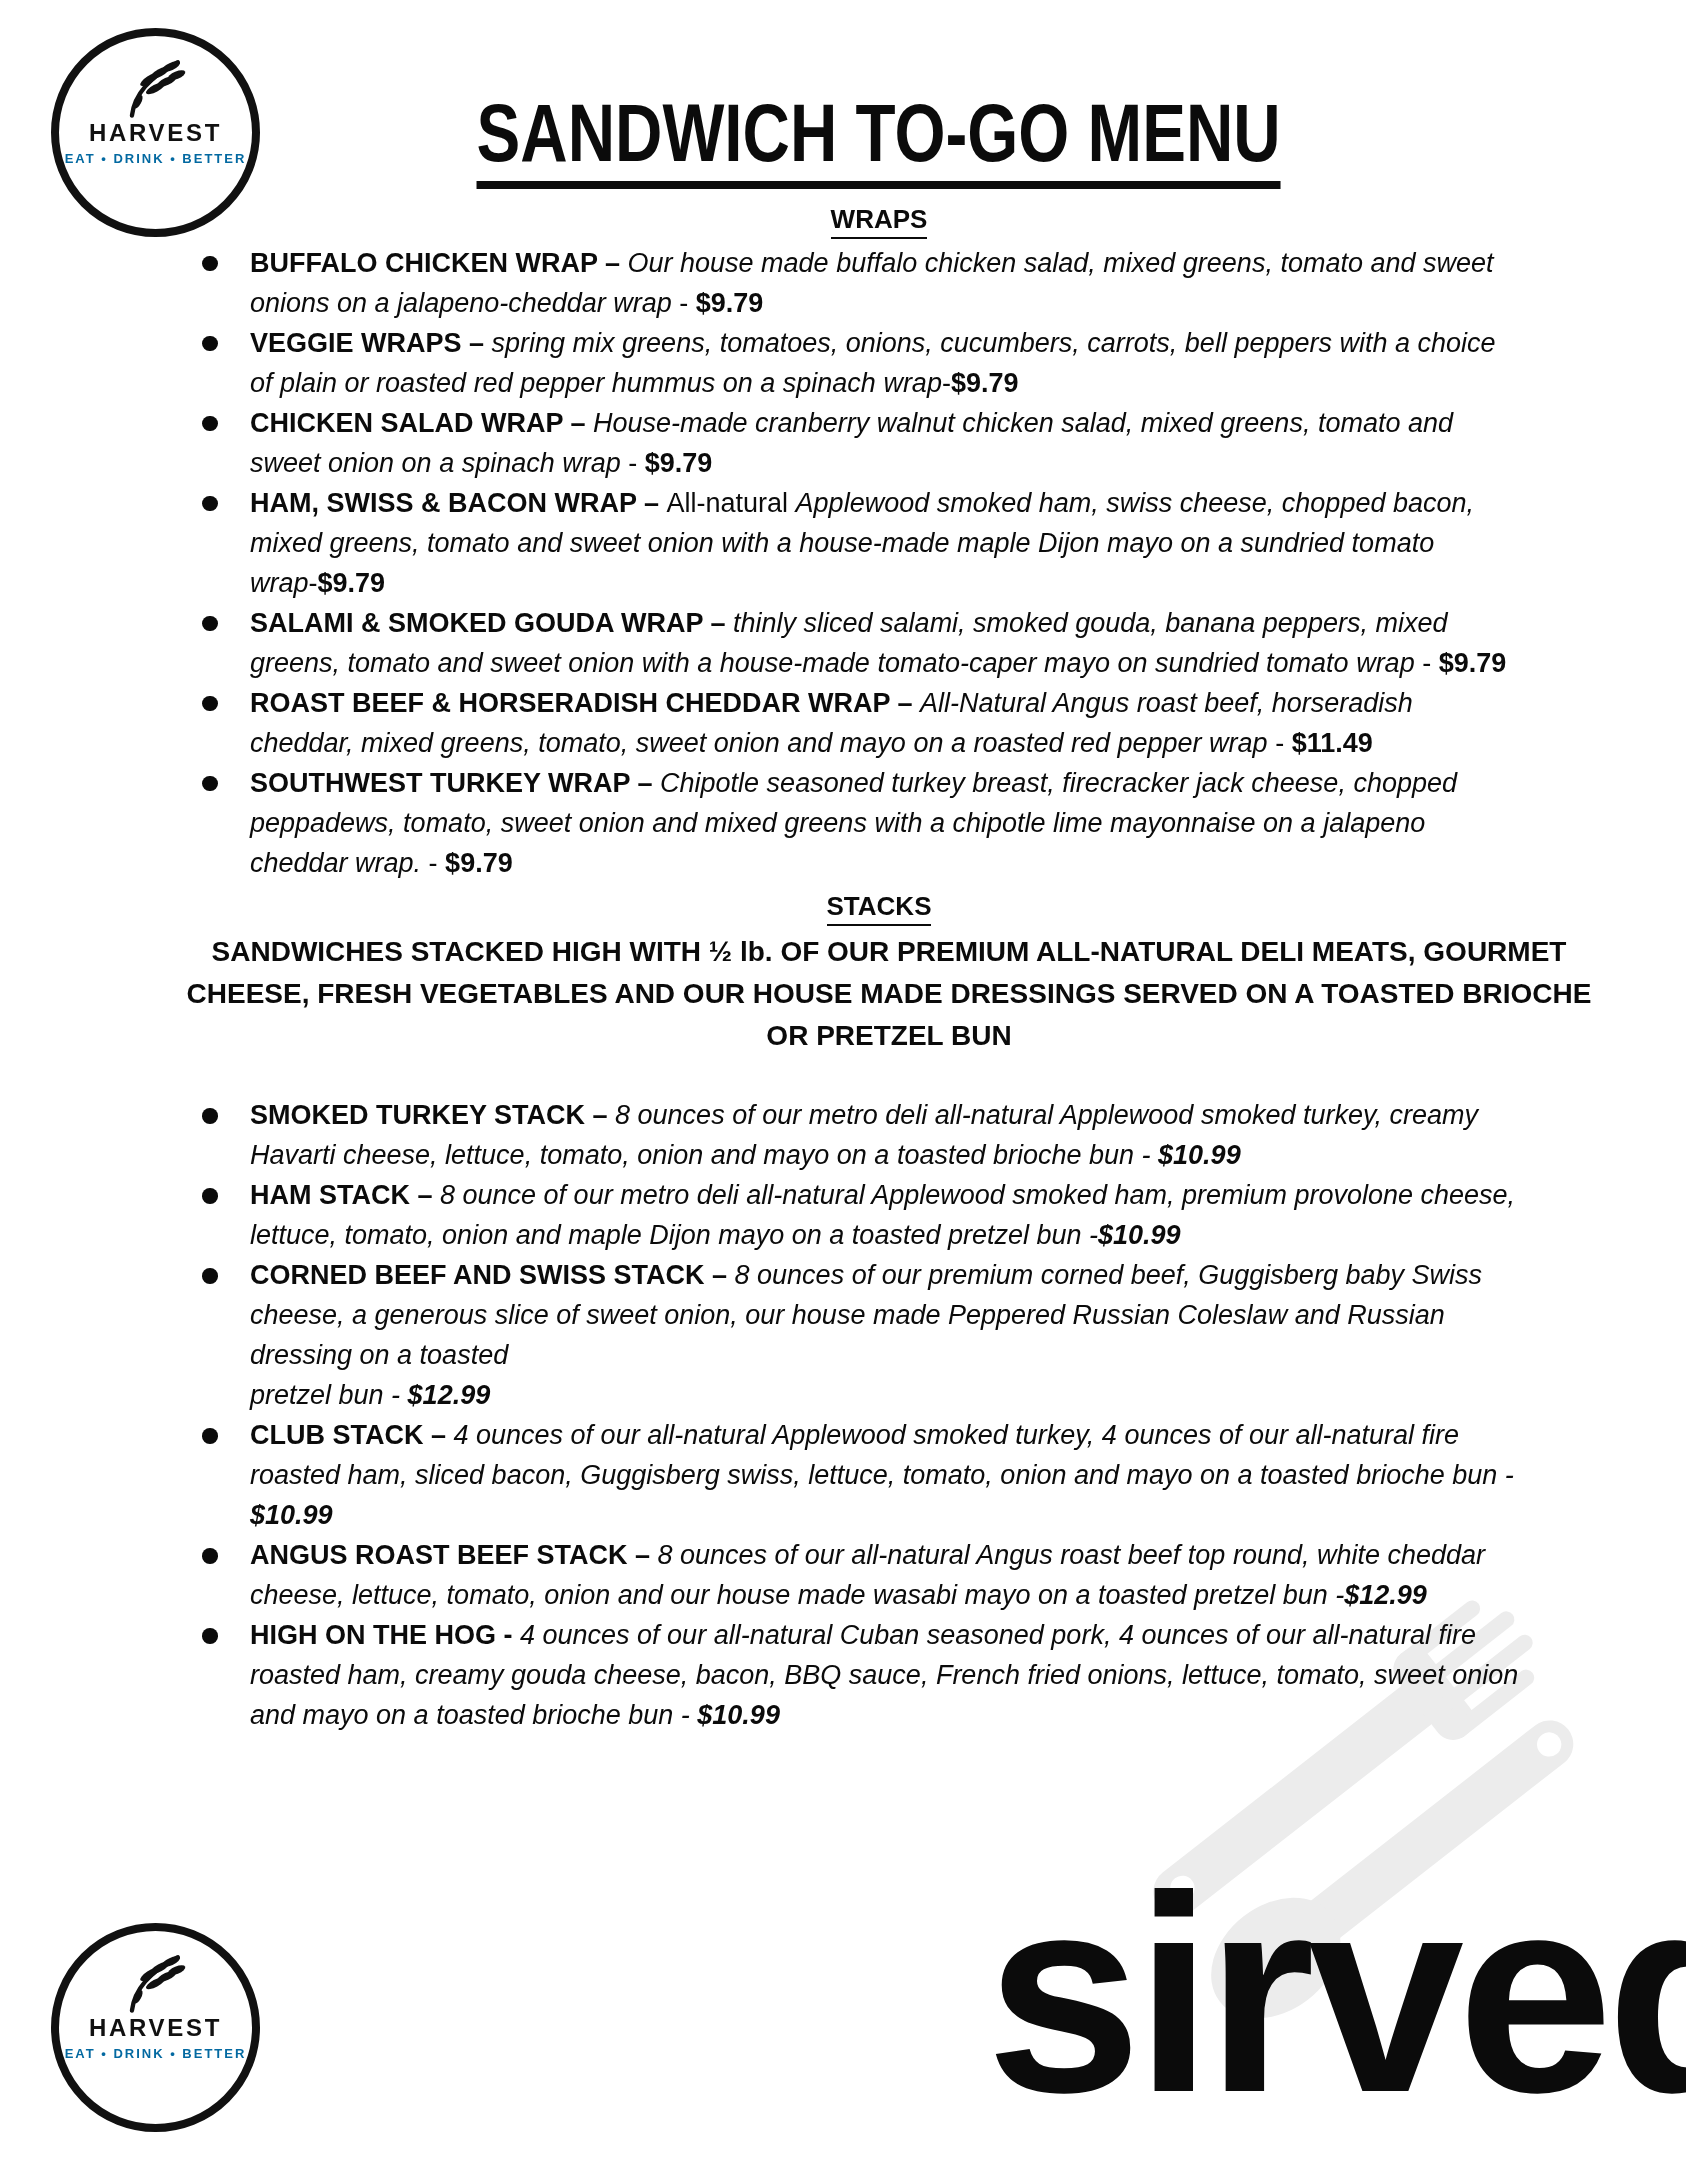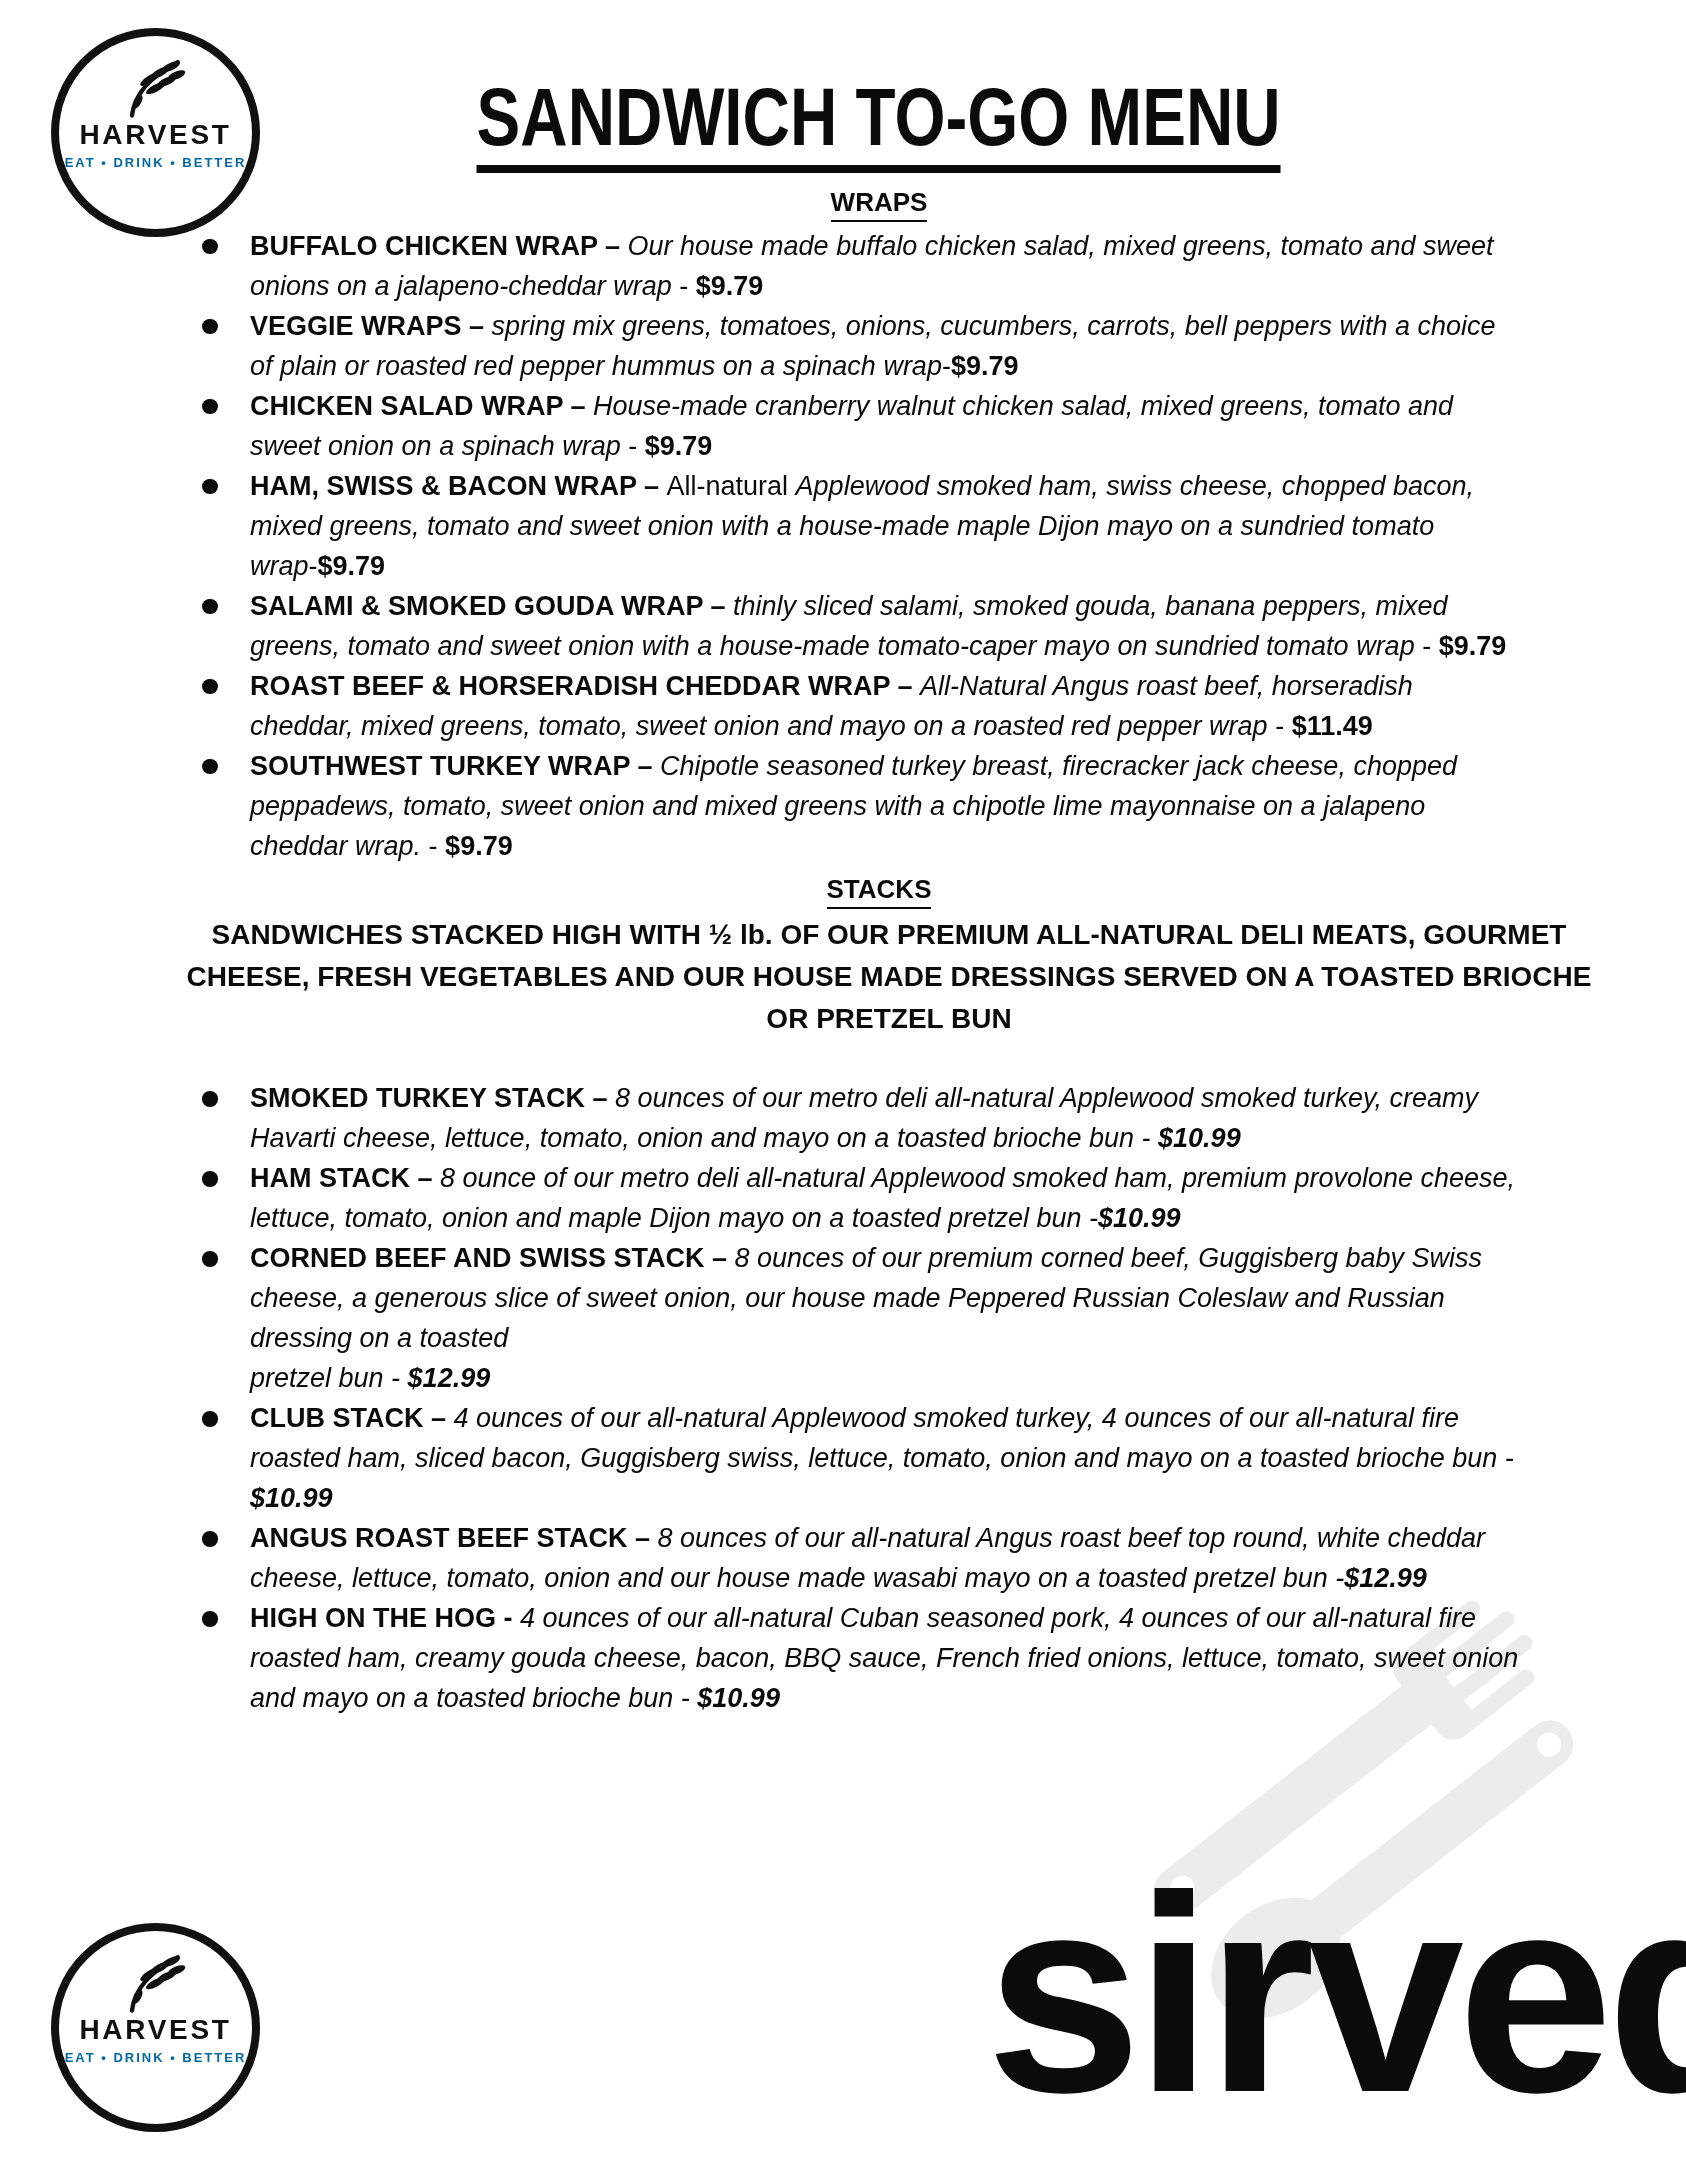--- a/index.html
+++ b/index.html
@@ -19,25 +19,25 @@
   .wm-utensils{position:absolute;left:1100px;top:1521px;width:567px;height:567px;z-index:0;}
 
   .content{position:relative;z-index:1;}
 
   
   .logo{position:absolute;width:209px;height:209px;border:8.8px solid #111;
         border-radius:50%;background:#fff;text-align:center;box-sizing:border-box;z-index:2;}
   .logo-top{left:51px;top:28px;}
   .logo-bottom{left:51px;top:1923px;}
   .logo .wheat{width:81px;height:62px;margin-top:20px;}
-  .logo-name{font-size:28px;font-weight:700;letter-spacing:2.7px;color:#111;line-height:1.05;}
+  .logo-name{font-size:24px;font-weight:700;letter-spacing:2.7px;color:#111;line-height:1.05;}
   .logo-tag{font-size:13px;font-weight:700;letter-spacing:2px;color:#0369a1;margin-top:6px;}
 
   
-  h1{margin:0;text-align:center;font-size:82px;line-height:1.06;font-weight:700;}
+  h1{margin:16px;text-align:center;font-size:82px;line-height:1.06;font-weight:700;}
   .squeeze{display:inline-block;transform:scaleX(.8);}
   .t-underline{display:inline-block;border-bottom:8px solid #0b0b0b;padding-bottom:4px;}
 
   h2{margin:15px 0 0;text-align:center;font-size:26px;line-height:1.15;font-weight:700;}
   .h2-underline{display:inline-block;border-bottom:2.7px solid #0b0b0b;padding-bottom:2px;}
   .sec-stacks h2{margin-top:9.4px;}
 
   .subtitle{font-weight:700;text-align:center;font-size:28px;line-height:42px;margin:5.4px auto 0;}
   .subtitle-wraps{max-width:1248px;}
   .subtitle-stacks{max-width:1505px;margin-left:20px;}

